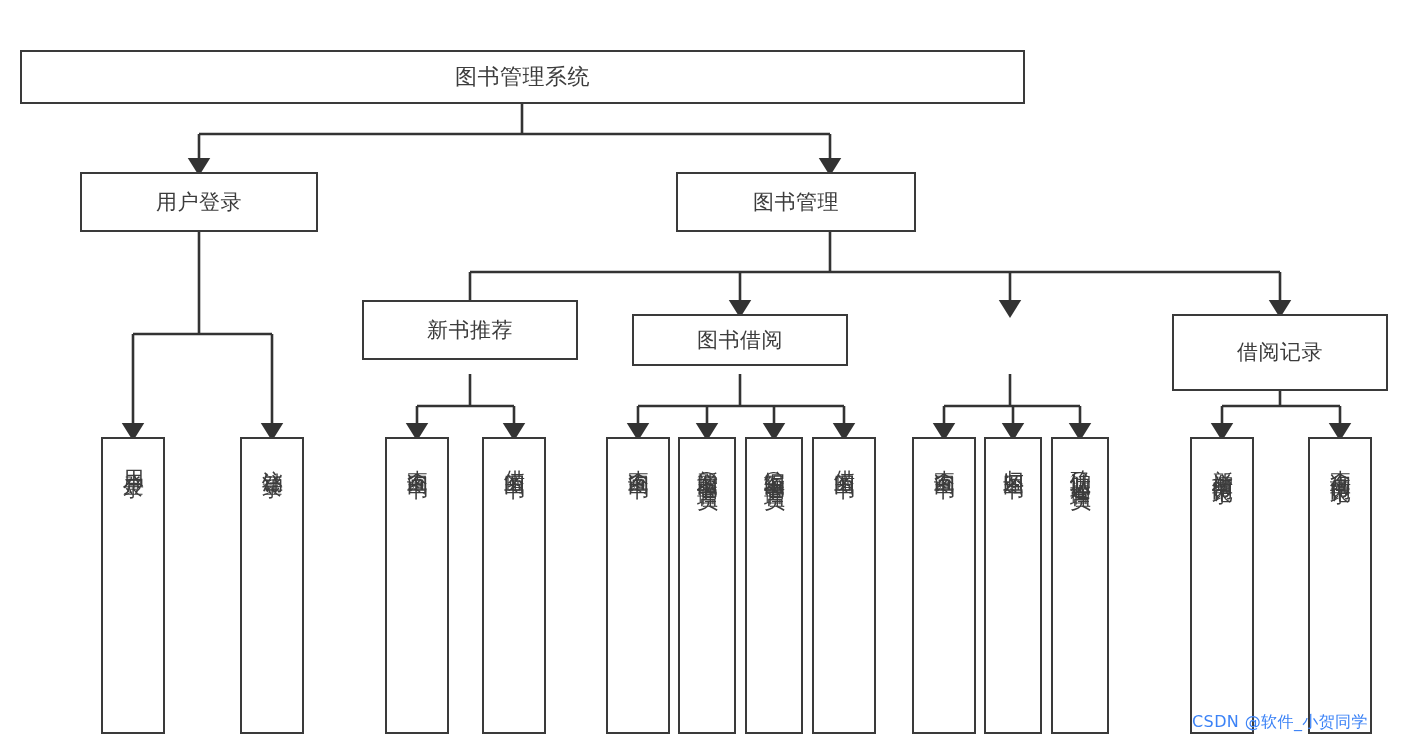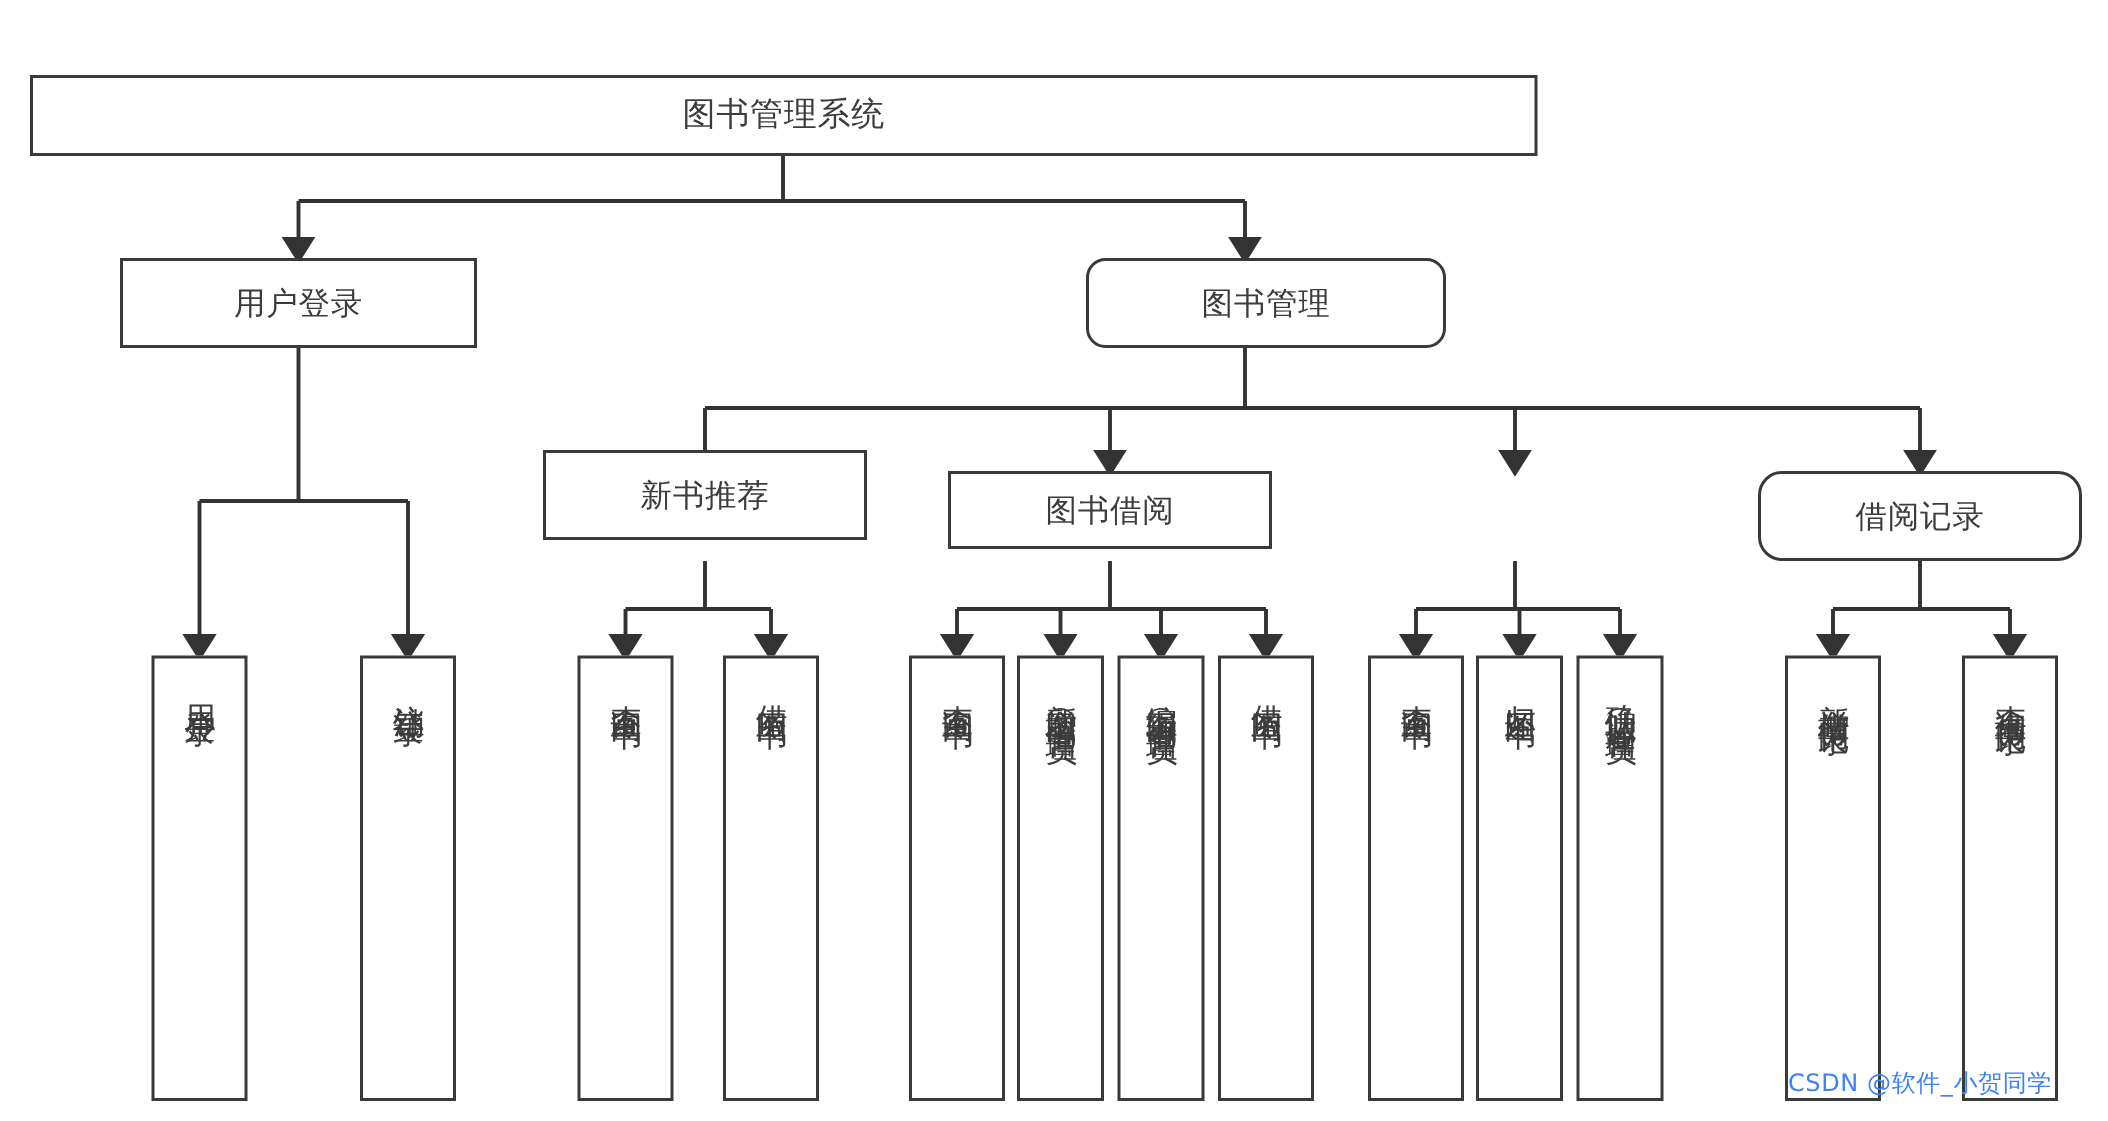--- a/index.html
+++ b/index.html
@@ -126,31 +126,31 @@
     </g>
   </svg>
 
   <div class="node h-node root-node" style="left:20px; top:14px; width:1005px; height:54px;margin-top:36px;">
     <span class="node-label">图书管理系统</span>
   </div>
 
   <div class="node h-node" style="left:80px; top:172px; width:238px; height:60px;">
     <span class="node-label">用户登录</span>
   </div>
-  <div class="node h-node" style="left:724px; top:172px; width:240px; height:60px;border-radius:13px;">
+  <div class="node h-node" style="left:676px; top:172px; width:240px; height:60px;">
     <span class="node-label">图书管理</span>
   </div>
 
   <div class="node h-node" style="left:362px; top:300px; width:216px; height:60px;">
     <span class="node-label">新书推荐</span>
   </div>
   <div class="node h-node" style="left:632px; top:314px; width:216px; height:52px;">
     <span class="node-label">图书借阅</span>
   </div>
-  <div class="node h-node" style="left:1172px; top:314px; width:216px; height:60px;border-radius:16px;">
+  <div class="node h-node" style="left:1172px; top:314px; width:216px; height:77px;">
     <span class="node-label">借阅记录</span>
   </div>
 
   <div class="node v-node" style="left:101px; top:437px; width:64px; height:297px;">
     <span class="node-label">用户登录</span>
   </div>
   <div class="node v-node" style="left:240px; top:437px; width:64px; height:297px;">
     <span class="node-label">注销登录</span>
   </div>
   <div class="node v-node" style="left:385px; top:437px; width:64px; height:297px;">

